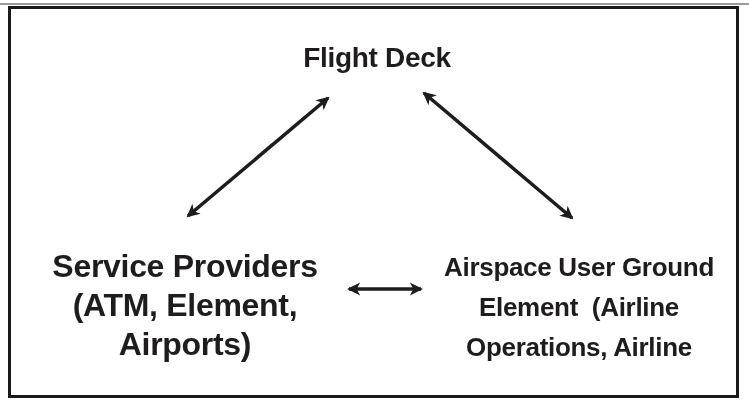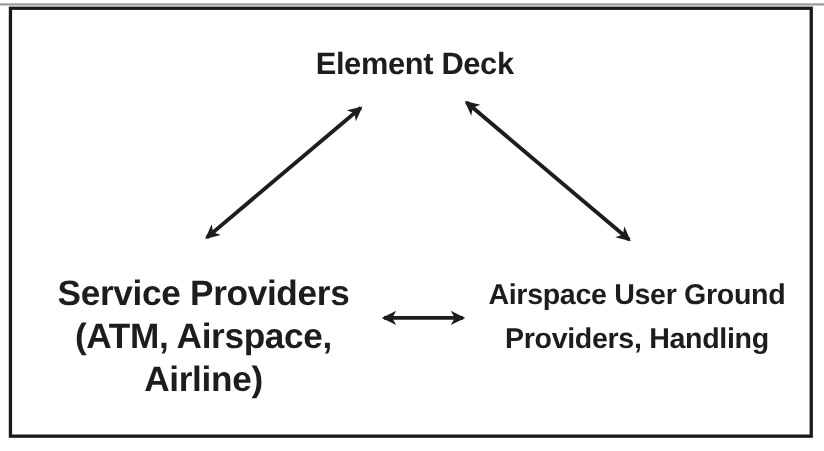--- a/index.html
+++ b/index.html
@@ -85,24 +85,25 @@
     <marker id="ah" viewBox="0 0 10 10" refX="8.6" refY="5" markerWidth="18" markerHeight="14" markerUnits="userSpaceOnUse" orient="auto-start-reverse">
       <path d="M 0.6 0.4 L 10 5 L 0.6 9.6 L 3.2 5 Z" fill="#1e1c1c"></path>
     </marker>
   </defs>
   <line x1="188" y1="216" x2="328" y2="98" stroke="#1e1c1c" stroke-width="3.5" marker-start="url(#ah)" marker-end="url(#ah)"></line>
   <line x1="424" y1="93" x2="572" y2="218" stroke="#1e1c1c" stroke-width="3.5" marker-start="url(#ah)" marker-end="url(#ah)"></line>
   <line x1="349" y1="289" x2="421" y2="289" stroke="#1e1c1c" stroke-width="3.5" marker-start="url(#ah)" marker-end="url(#ah)"></line>
 </svg>
 
 <div class="node node-flight-deck">
-  <span class="line">Element Deck</span>
+  <span class="line">Flight Deck</span>
 </div>
 
 <div class="node node-service-providers">
   <span class="line">Service Providers</span>
-  <span class="line">(ATM, Airspace, Airline)</span>
+  <span class="line">(ATM, Element, Airports)</span>
 </div>
 
 <div class="node node-airspace-user">
   <span class="line">Airspace User Ground</span>
-  <span class="line">Providers, Handling</span>
+  <span class="line">Element  (Airline</span>
+  <span class="line">Operations, Airline</span>
 </div>
 
 </body></html>

